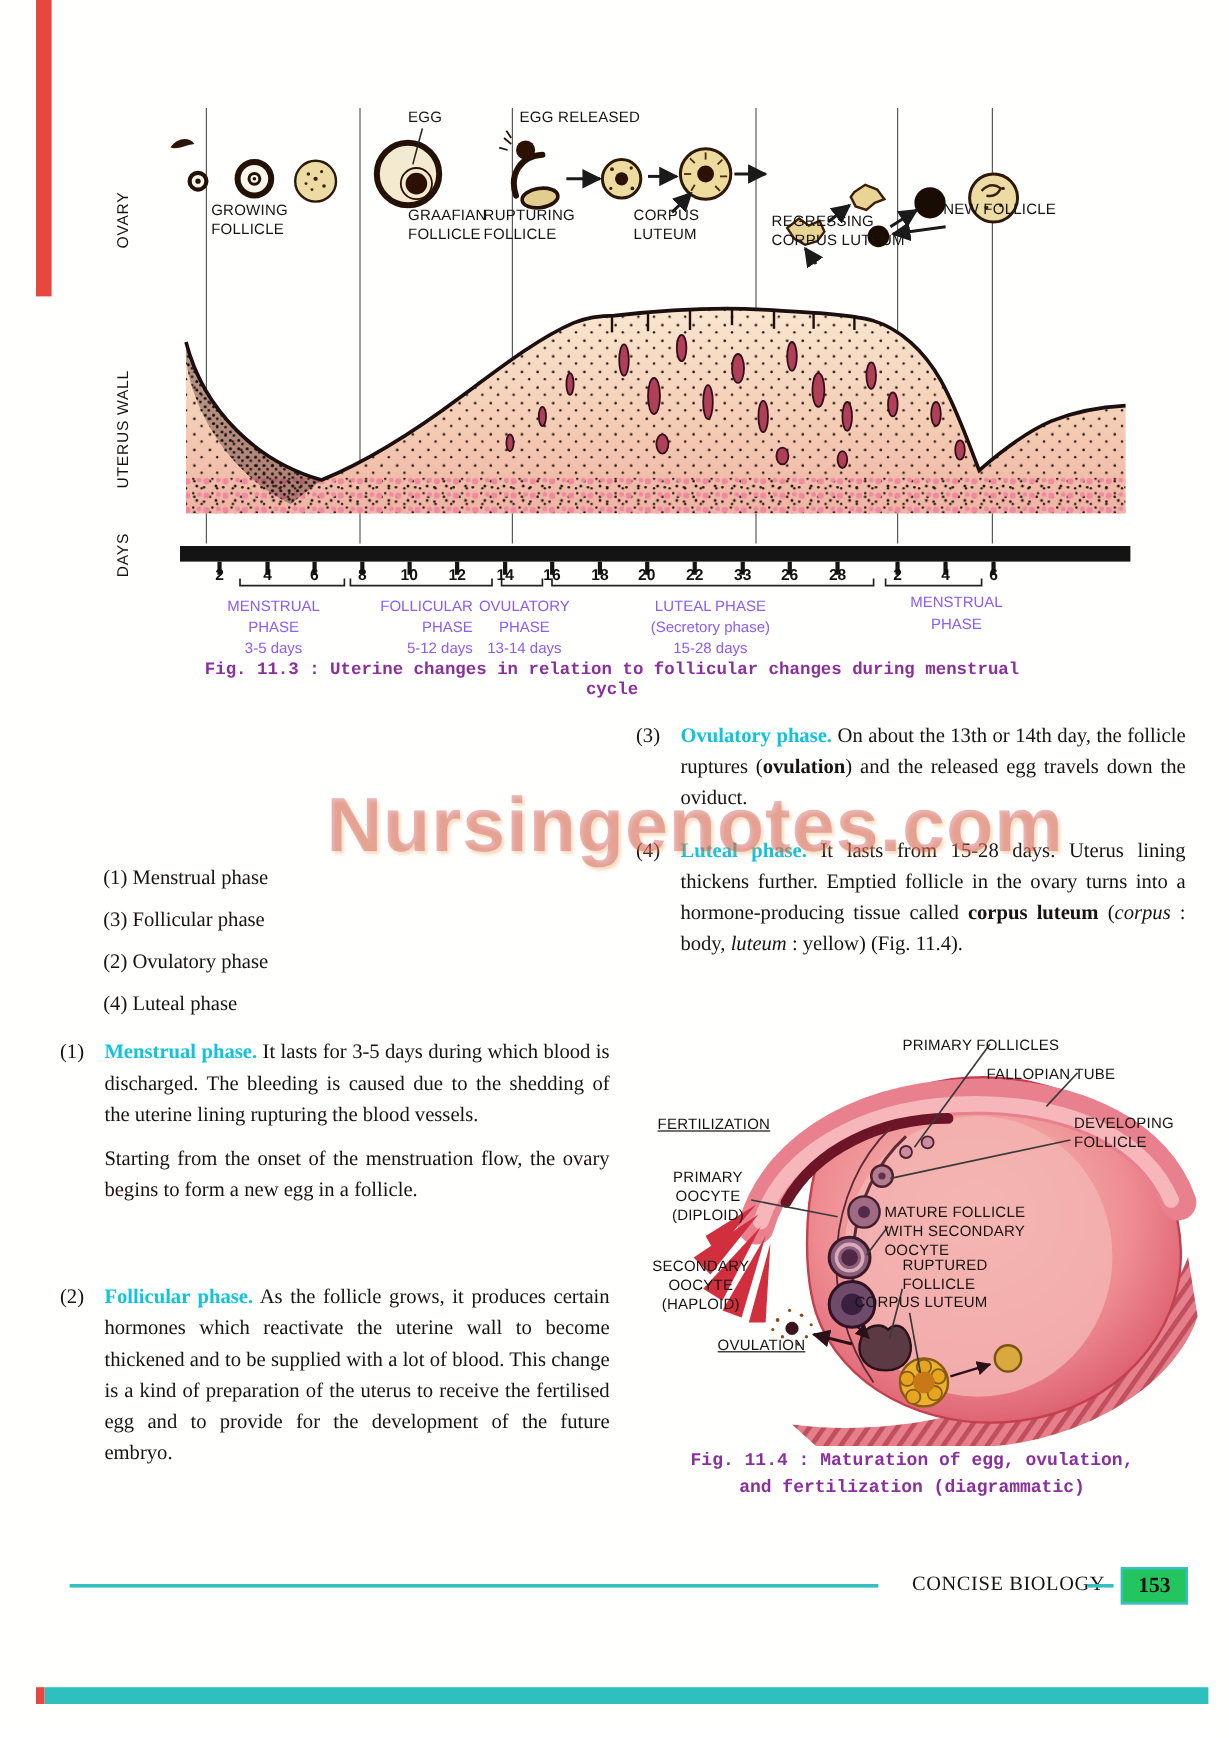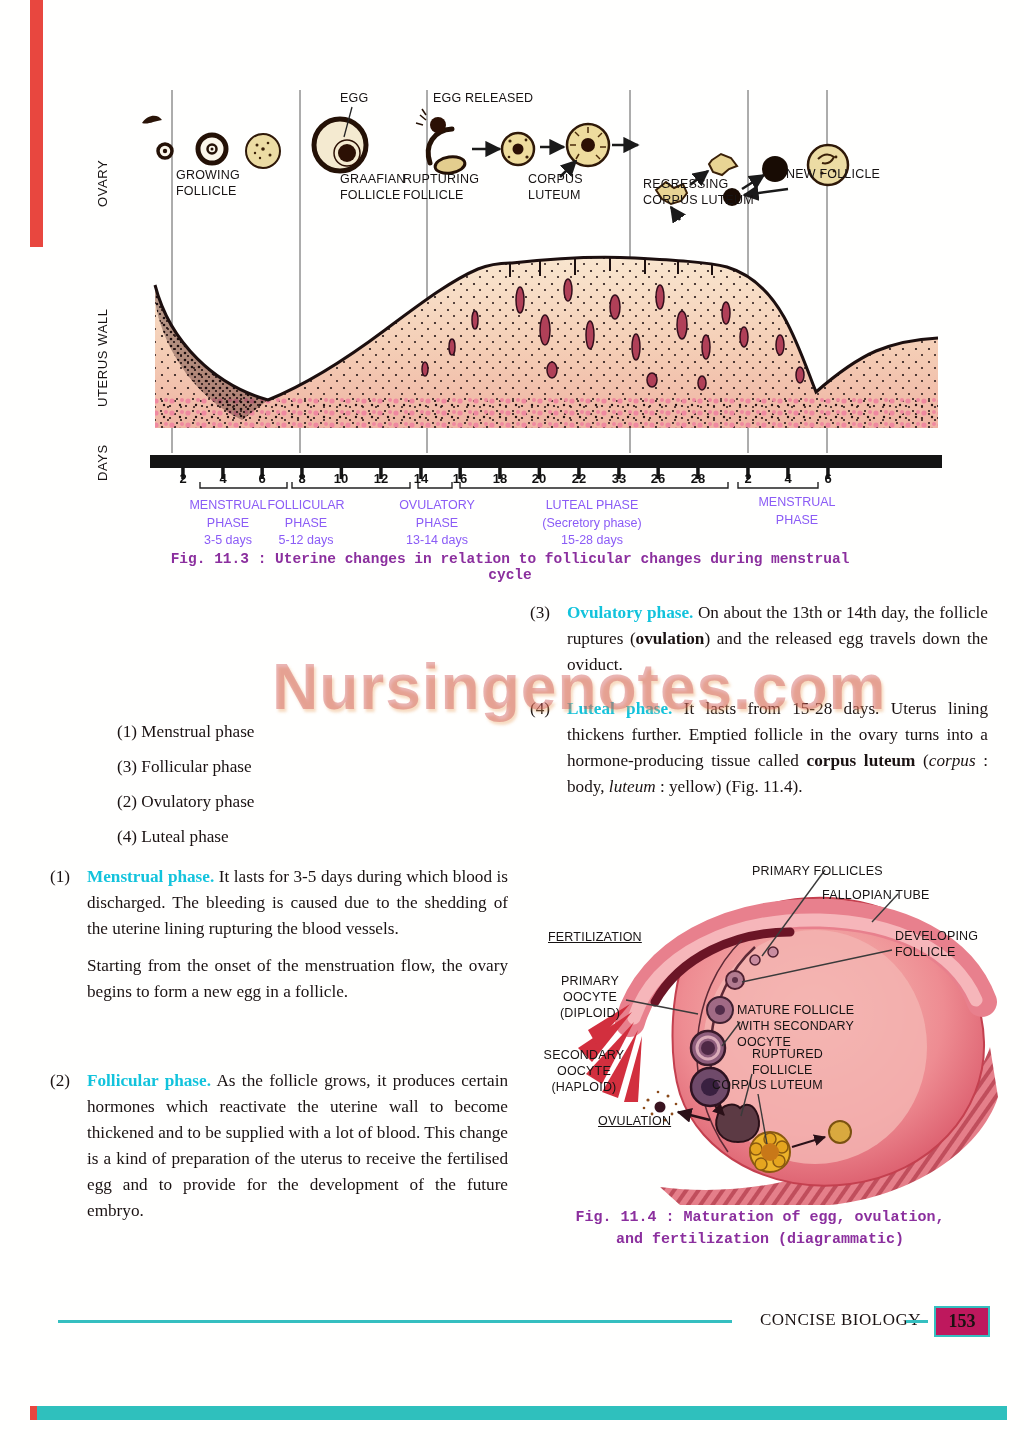--- a/index.html
+++ b/index.html
@@ -14,31 +14,31 @@
           letter-spacing:.6px;white-space:nowrap;}
   .daynum{position:absolute;top:471px;width:22px;text-align:center;
           font-family:"Liberation Sans",sans-serif;font-size:13px;font-weight:bold;color:#111;}
   .phase{position:absolute;top:497px;text-align:center;font-family:"Liberation Sans",sans-serif;
          font-size:12.5px;line-height:1.4;color:#8b5cf6;white-space:pre-line;}
   .figcap{position:absolute;font-family:Liberation Mono, monospace;font-weight:bold;
           color:#8b2f9e;text-align:center;white-space:pre-line;}
   
   .col{position:absolute;width:458px;font-size:17.2px;line-height:26px;text-align:justify;}
   .indent{text-indent:36px;}
-  .plist{position:absolute;font-size:17.2px;line-height:35px;margin-left:31px;}
+  .plist{position:absolute;font-size:17.2px;line-height:35px;}
   .item{position:absolute;width:458px;font-size:17.2px;line-height:26px;text-align:justify;
         padding-left:37px;box-sizing:border-box;}
   .item .num{position:absolute;left:0;top:0;}
   .cyan{color:#12c3dc;font-weight:bold;}
   .sub{margin-top:11px;}
   .wm{position:absolute;font-family:"Liberation Sans",sans-serif;font-weight:700;
       font-size:64px;letter-spacing:1px;color:rgba(205,80,80,0.42);
       text-shadow:2px 3px 3px rgba(235,160,95,0.38);pointer-events:none;z-index:6;}
   .footer-line{position:absolute;background:#35bfc0;height:2.5px;}
-  .pagebox{position:absolute;background:#be185d;border:2px solid #35bfc0;width:52px;height:27px;
+  .pagebox{position:absolute;background:#22c55e;border:2px solid #35bfc0;width:52px;height:27px;
            display:flex;align-items:center;justify-content:center;font-weight:bold;font-size:18px;}
   .booktitle{position:absolute;font-size:17px;letter-spacing:.5px;}
   .u{text-decoration:underline;}
 </style>
 </head>
 <body>
 
 <div class="page">
 
   <div class="abs" style="left:30px;top:0;width:13px;height:247px;background:#e8473f;"></div>
@@ -251,21 +251,21 @@
   <span class="daynum" style="left:608px;">33</span>
   <span class="daynum" style="left:647px;">26</span>
   <span class="daynum" style="left:687px;">28</span>
   <span class="daynum" style="left:737px;">2</span>
   <span class="daynum" style="left:777px;">4</span>
   <span class="daynum" style="left:817px;">6</span>
 
   <div class="phase" style="left:168px;width:120px;">MENSTRUAL
 PHASE
 3-5 days</div>
-  <div class="phase" style="left:246px;width:120px;">FOLLICULAR
+  <div class="phase" style="left:274px;width:120px;text-align:right;">FOLLICULAR
 PHASE
 5-12 days</div>
   <div class="phase" style="left:377px;width:120px;">OVULATORY
 PHASE
 13-14 days</div>
   <div class="phase" style="left:510px;width:164px;">LUTEAL PHASE
 (Secretory phase)
 15-28 days</div>
   <div class="phase" style="left:737px;width:120px;top:494px;">MENSTRUAL
 PHASE</div>

